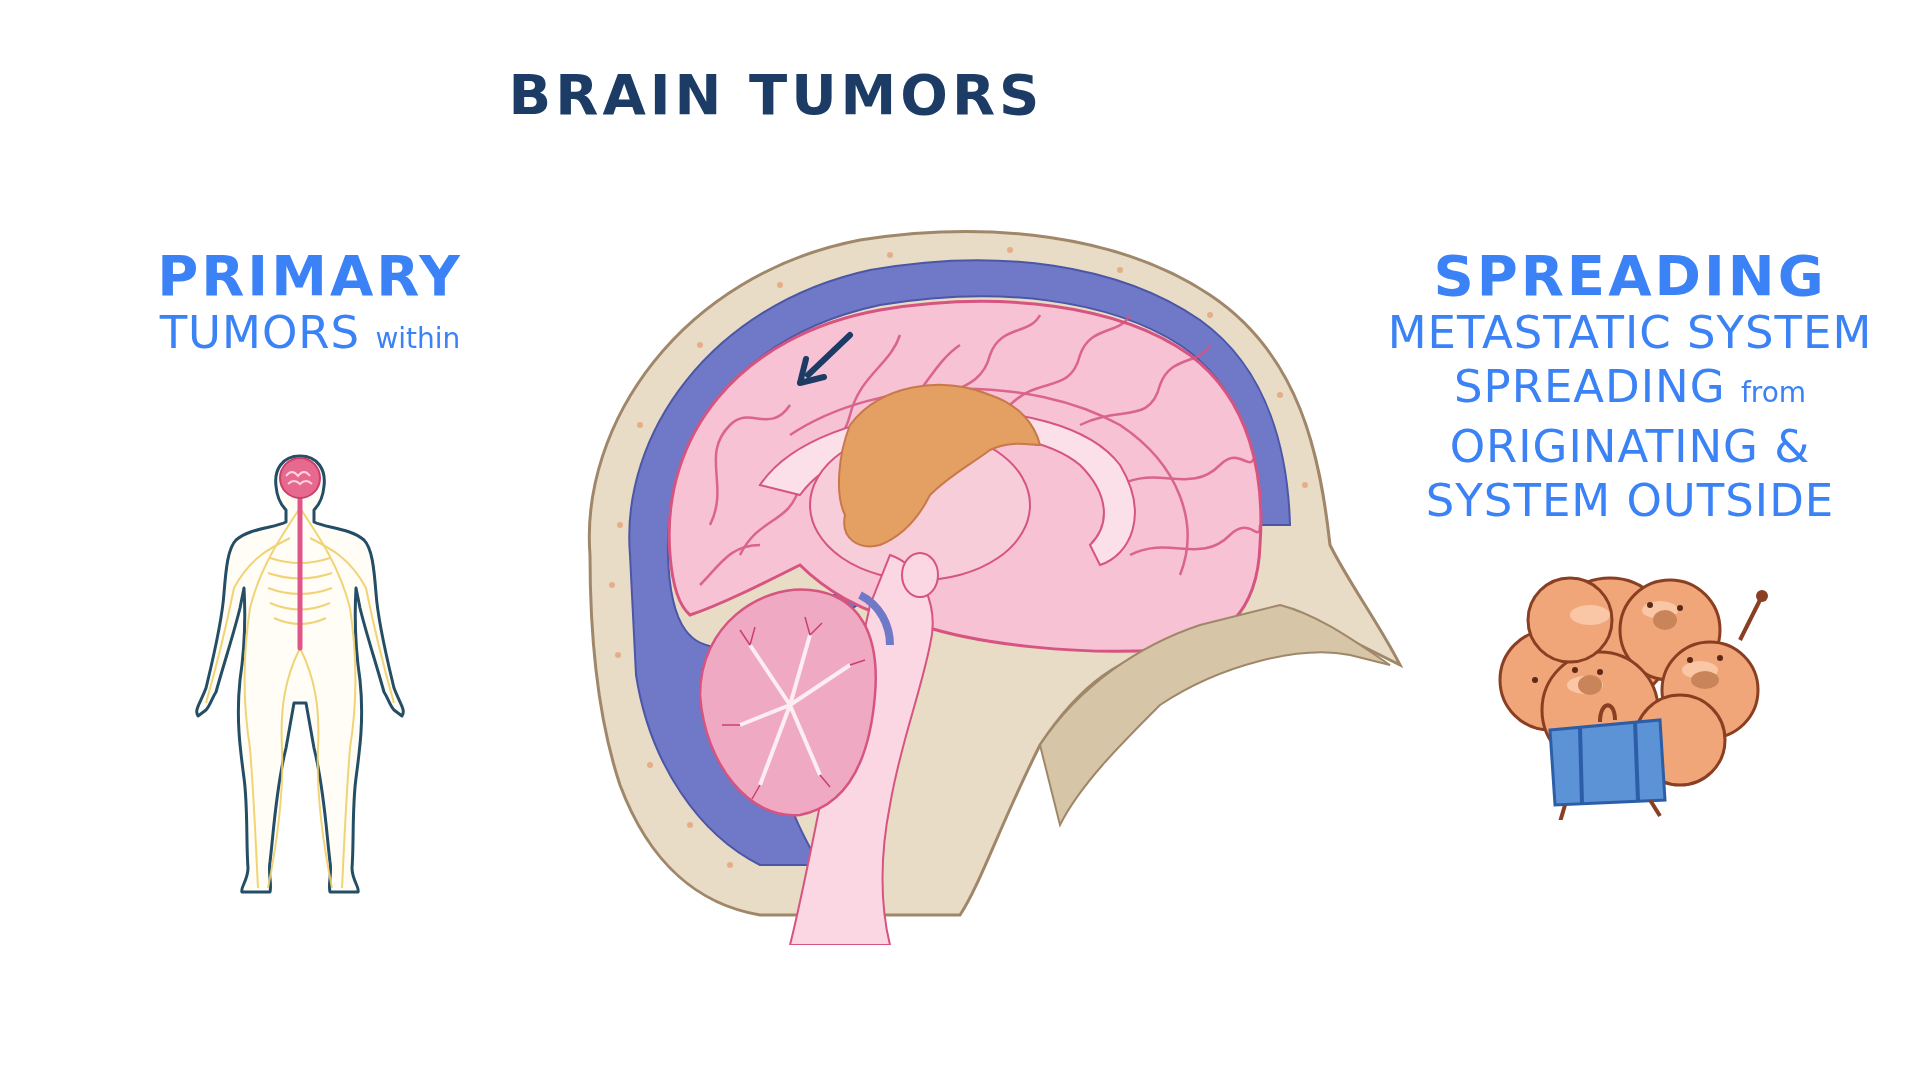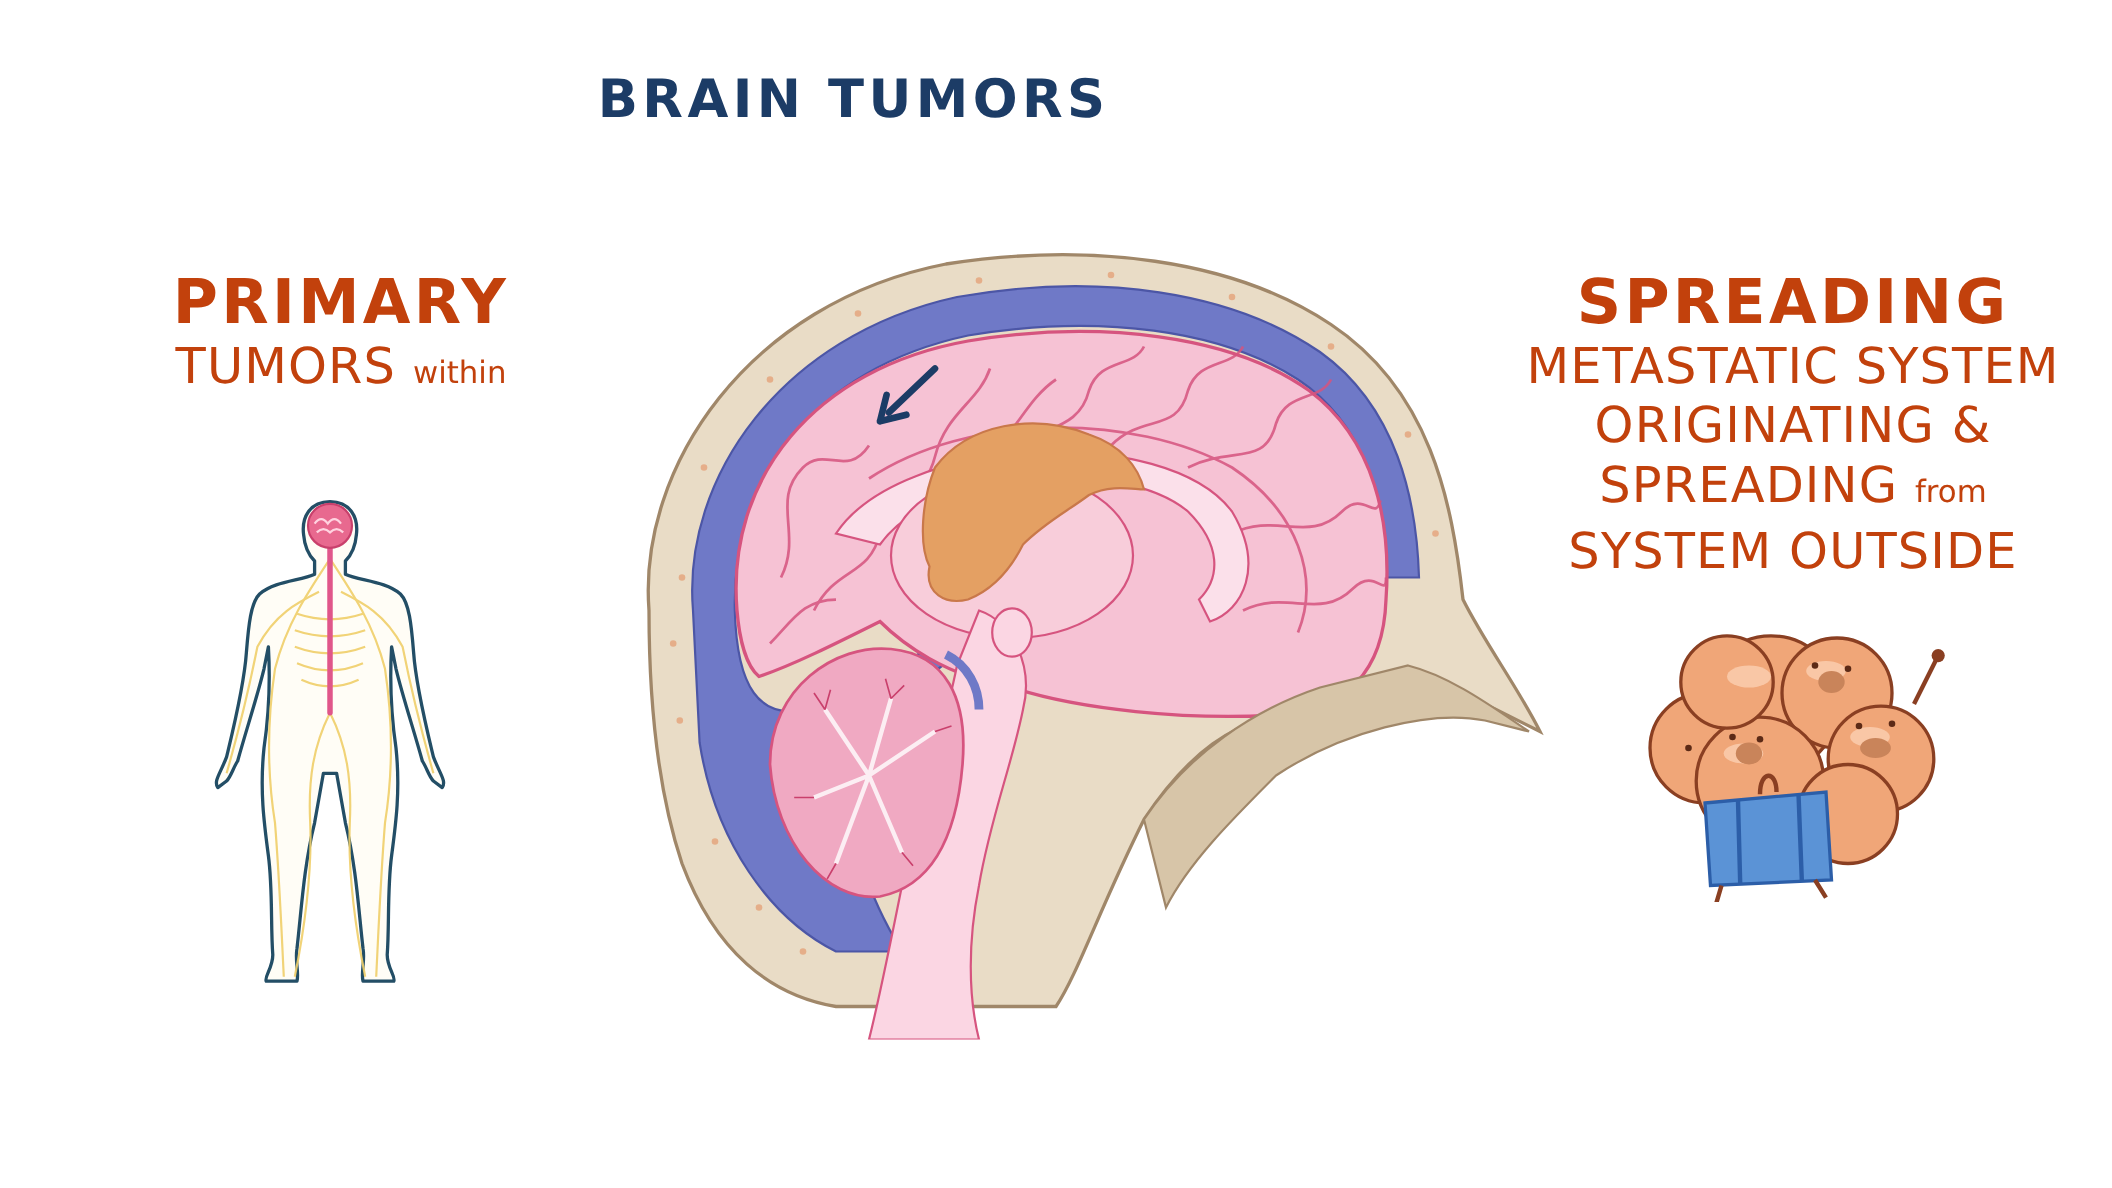--- a/index.html
+++ b/index.html
@@ -4,26 +4,26 @@
 <style>
   html, body { margin: 0; padding: 0; }
   body {
     width: 1920px; height: 1080px; overflow: hidden;
     background: #ffffff;
     font-family: "DejaVu Sans", sans-serif;
     position: relative;
   }
   .title {
     position: absolute; left: 0; top: 62px; width: 1552px;
-    text-align: center; font-size: 48px; font-weight: bold;
+    text-align: center; font-size: 56px; font-weight: bold;
     letter-spacing: 4px; color: #1c3c66;
     font-family: "DejaVu Sans", sans-serif;
   }
   .col {
-    position: absolute; text-align: center; color: #c2410c;
+    position: absolute; text-align: center; color: #3b82f6;
   }
   .col .head {
     font-size: 56px; font-weight: bold; letter-spacing: 3px; line-height: 60px;
   }
   .col .line {
     font-size: 45px; line-height: 54px; letter-spacing: 1px;
   }
   .col .lower { font-size: 28px; letter-spacing: 0; }
   #primary { left: 90px; top: 246px; width: 440px; }
   #secondary { left: 1370px; top: 246px; width: 520px; }
@@ -37,22 +37,22 @@
 <div class="col" id="primary">
   <div class="head">PRIMARY</div>
   <div class="line">
     <span>TUMORS </span><span class="lower">within</span>
   </div>
 </div>
 
 <div class="col" id="secondary">
   <div class="head">SPREADING</div>
   <div class="line"><span>METASTATIC SYSTEM</span></div>
+  <div class="line"><span>SPREADING </span><span class="lower">from</span></div>
   <div class="line"><span>ORIGINATING &amp;</span></div>
-  <div class="line"><span>SPREADING </span><span class="lower">from</span></div>
   <div class="line"><span>SYSTEM OUTSIDE</span></div>
 </div>
 
 <svg style="left:190px; top:448px;" width="220" height="450" viewBox="0 0 220 450">
   <g fill="#fffdf6" stroke="#234e66" stroke-width="3" stroke-linejoin="round">
     <path d="M110 8 C92 8 84 22 86 38 C87 50 92 58 96 62 L96 74 C84 80 60 80 46 92 C38 100 36 120 34 145 C32 175 22 215 16 240 C10 256 4 262 8 268 L16 262 C20 258 22 250 26 244 C34 215 44 185 50 160 L54 140 C56 175 54 205 50 232 C46 270 50 300 54 330 C58 360 56 395 58 420 C58 432 50 440 52 444 L80 444 C82 436 78 426 80 414 C84 380 86 340 96 300 L104 255 L116 255 L124 300 C134 340 136 380 140 414 C142 426 138 436 140 444 L168 444 C170 440 162 432 162 420 C164 395 162 360 166 330 C170 300 174 270 170 232 C166 205 164 175 166 140 L170 160 C176 185 186 215 194 244 C198 250 200 258 204 262 L212 268 C216 262 210 256 204 240 C198 215 188 175 186 145 C184 120 182 100 174 92 C160 80 136 80 124 74 L124 62 C128 58 133 50 134 38 C136 22 128 8 110 8 Z"></path>
   </g>
   <g stroke="#f0cf6a" stroke-width="2" fill="none" opacity="0.9">
     <path d="M110 60 C90 90 70 120 60 160 C54 200 52 250 60 300 C64 350 66 400 68 440"></path>
     <path d="M110 60 C130 90 150 120 160 160 C166 200 168 250 160 300 C156 350 154 400 152 440"></path>

